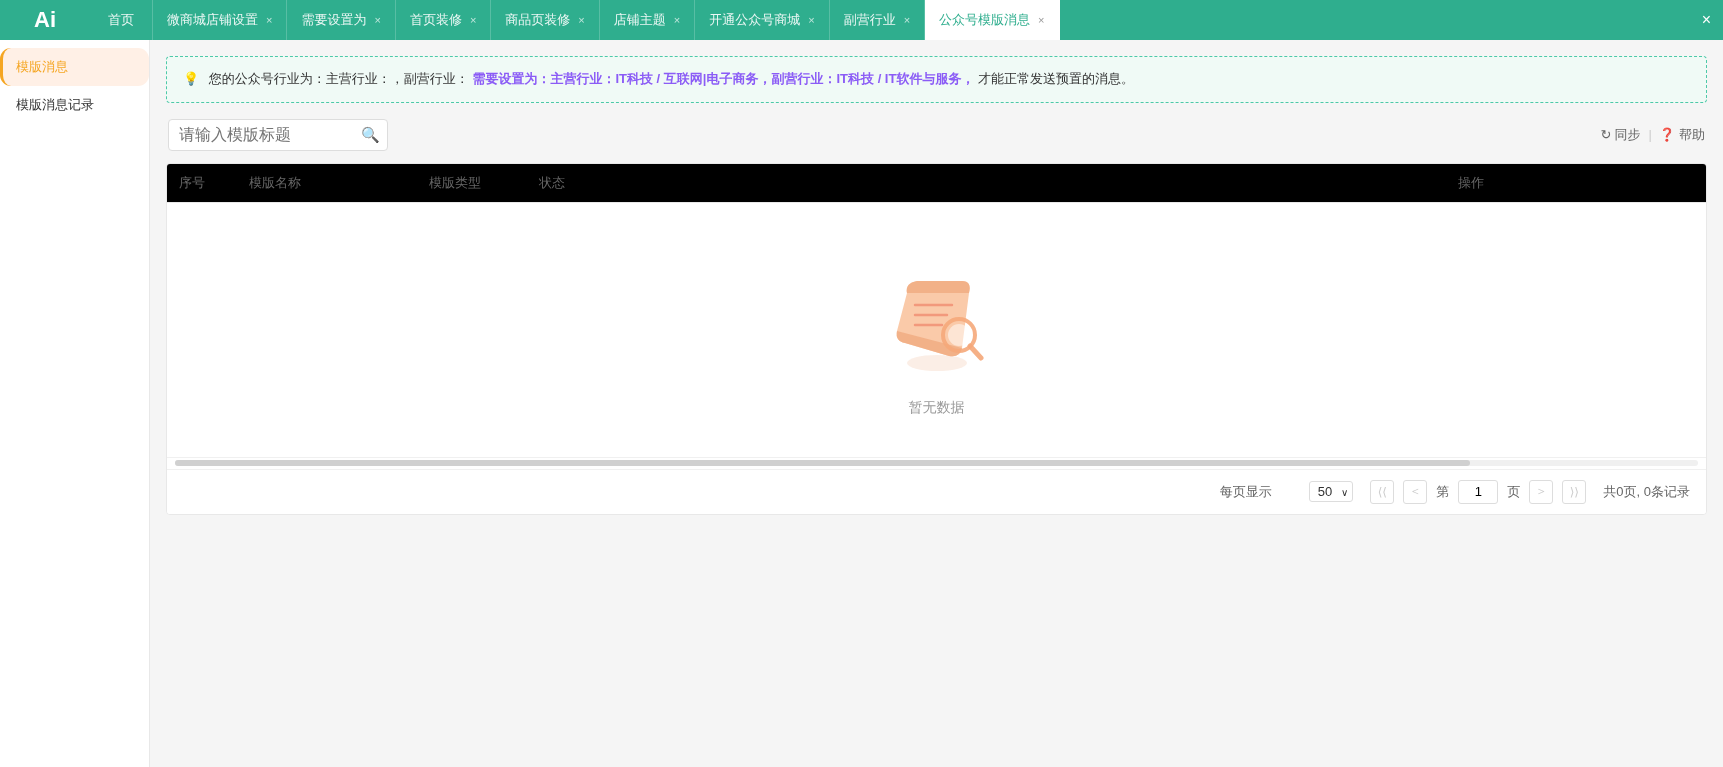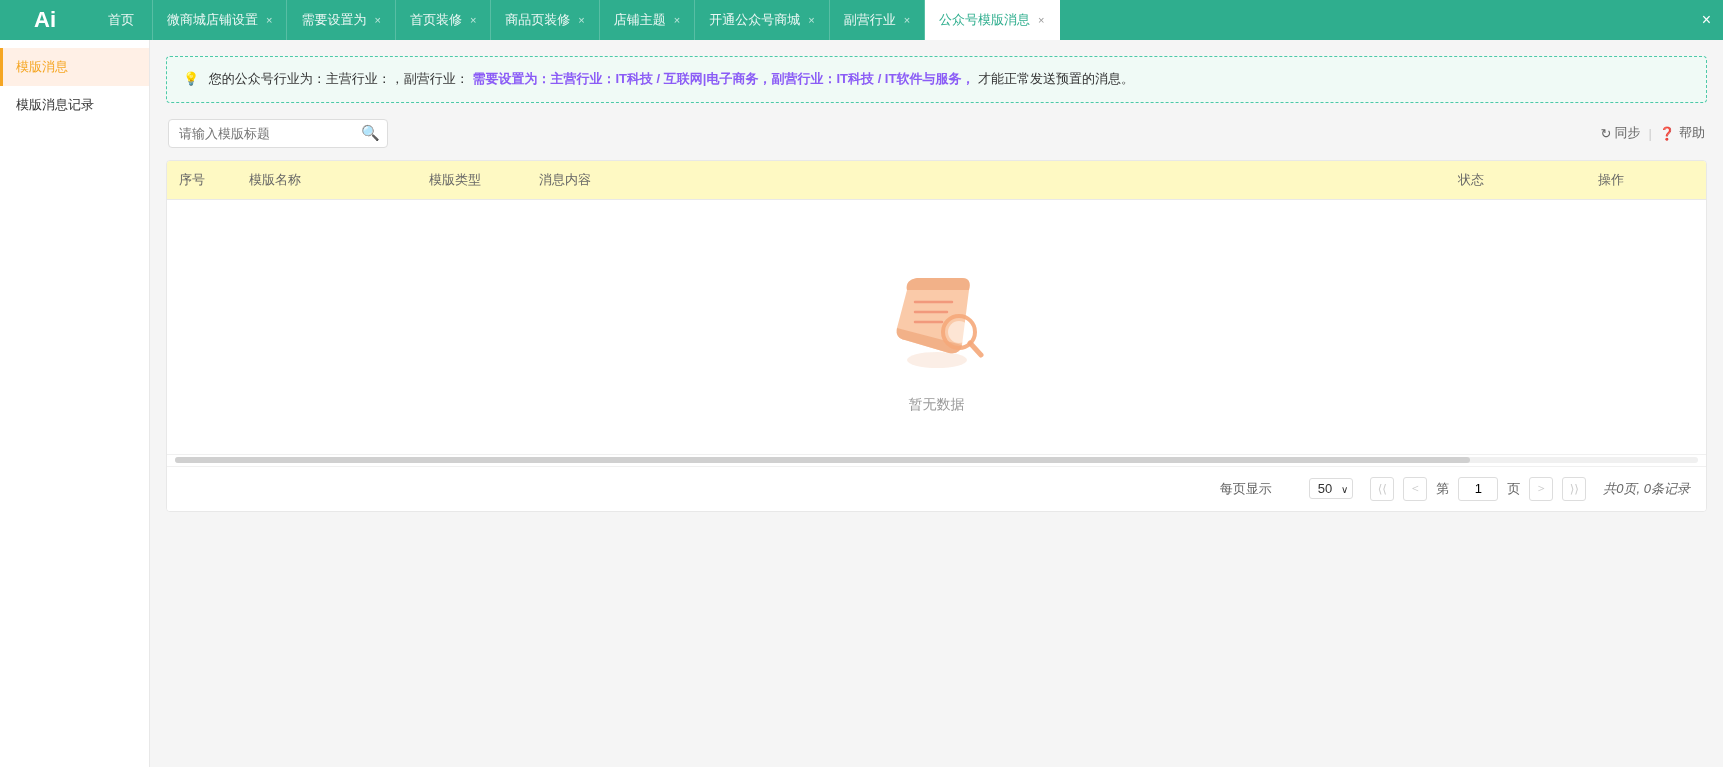--- a/index.html
+++ b/index.html
@@ -91,20 +91,21 @@
       font-size: 13px;
       color: #333;
       cursor: pointer;
       display: block;
     }
     .sidebar-item.active {
       background: #fff0e6;
       color: #f5a623;
       border-left: 3px solid #f5a623;
       padding-left: 13px;
+      border-radius: 11px;
     }
 
     
     .content {
       flex: 1;
       padding: 16px;
       overflow-y: auto;
       background: #f5f5f5;
     }
 
@@ -139,21 +140,21 @@
     }
     .search-input-wrap {
       position: relative;
       display: flex;
       align-items: center;
     }
     .search-input {
       border: 1px solid #ddd;
       border-radius: 4px;
       padding: 6px 32px 6px 10px;
-      font-size: 13px;
+      font-size: 16px;
       width: 220px;
       outline: none;
       color: #be185d;
     }
     .search-icon-btn {
       position: absolute;
       right: 8px;
       background: none;
       border: none;
       cursor: pointer;
@@ -187,21 +188,21 @@
     .data-table {
       width: 100%;
       background: white;
       border-radius: 4px;
       overflow: hidden;
       border: 1px solid #e8e8e8;
     }
     .table-header {
       display: grid;
       grid-template-columns: 70px 180px 110px 1fr 140px 120px;
-      background: #fef9c3;
+      background: #000000;
       border-bottom: 1px solid #e8e8e8;
     }
     .th {
       padding: 10px 12px;
       font-size: 13px;
       color: #666;
       font-weight: normal;
     }
 
     
@@ -290,21 +291,21 @@
     .page-nav-btn.disabled { color: #ccc; cursor: default; }
     .page-input {
       width: 40px;
       height: 24px;
       border: 1px solid #ddd;
       border-radius: 3px;
       text-align: center;
       font-size: 13px;
     }
     .page-label { color: #666; }
-    .page-info { color: #666; margin-left: 8px; font-style: italic; }
+    .page-info { color: #666; margin-left: 8px; }
   </style>
 </head>
 <body>
 
 <nav class="top-nav">
   <div class="logo">Ai</div>
   <div class="nav-tabs">
 
   <div class="nav-tab nav-tab-home">
         <span>首页</span>
@@ -379,21 +380,20 @@
         </div>
       </div>
     </div>
 
     <div class="data-table">
       <div class="table-header">
 
       <div class="th">序号</div>
           <div class="th">模版名称</div>
           <div class="th">模版类型</div>
-          <div class="th">消息内容</div>
           <div class="th">状态</div>
           <div class="th">操作</div>
         </div>
 
       <div class="empty-state">
         <div class="empty-illustration">
           <svg viewBox="0 0 120 120" xmlns="http://www.w3.org/2000/svg">
 
             <ellipse cx="60" cy="100" rx="30" ry="8" fill="#f5d5c0" opacity="0.4"></ellipse>
 

